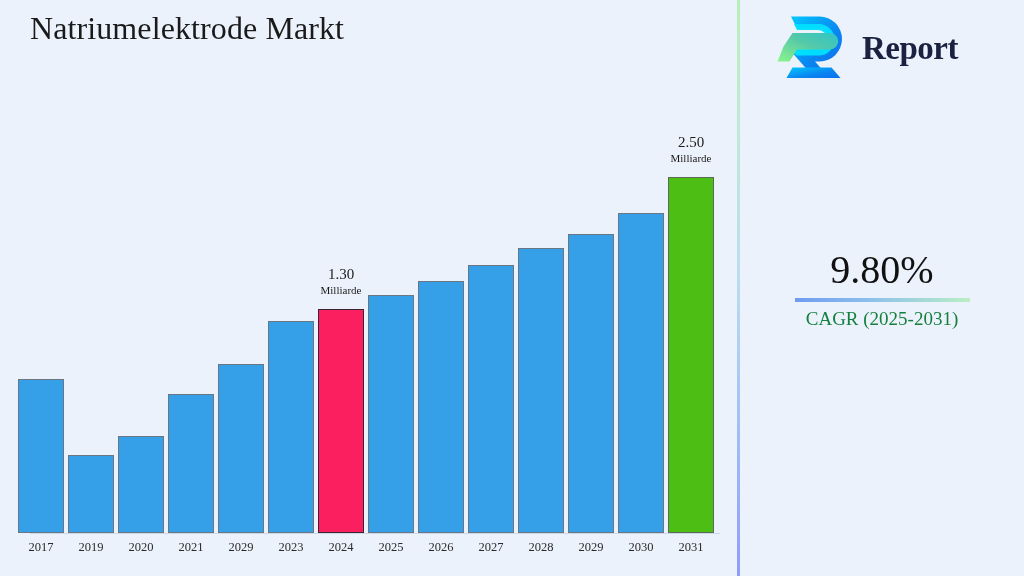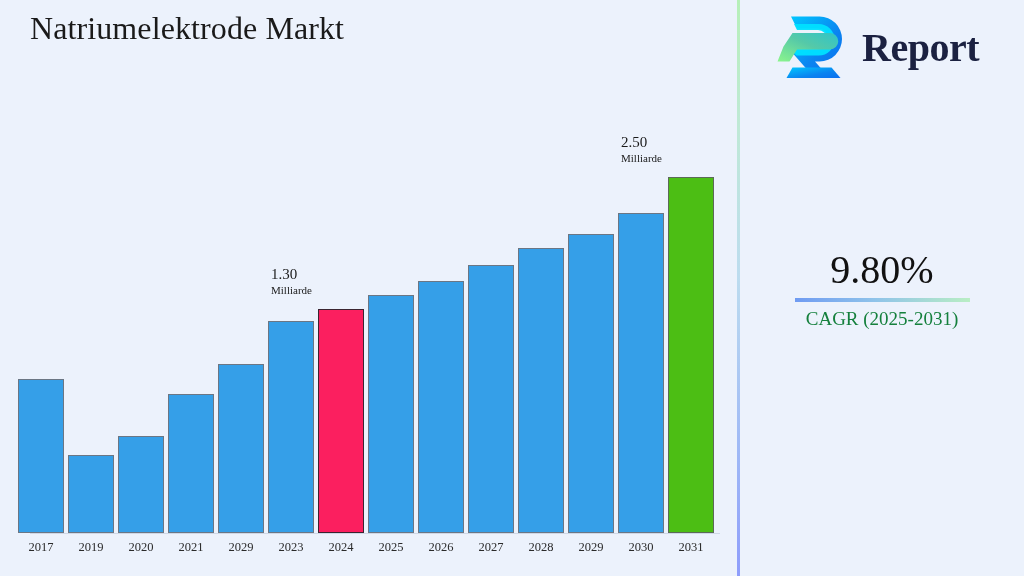--- a/index.html
+++ b/index.html
@@ -64,21 +64,21 @@
     border: 1px solid #6b7684;
   }
   .bar.blue   { background: #359fe8; }
   .bar.pink   { background: #fb1f5f; border-color: #3a2430; }
   .bar.green  { background: #4cbe14; border-color: #5b6a58; }
 
   .bar-value {
     position: absolute;
     width: 140px;
     left: -47px;
-    text-align: left;
+    text-align: center;
     color: #1a1a1a;
     line-height: 1.05;
   }
   .bar-value .v-num {
     display: block;
     font-size: 15px;
   }
   .bar-value .v-unit {
     display: block;
     font-size: 11px;
@@ -117,21 +117,21 @@
   #logo-block {
     position: absolute;
     left: 34px;
     top: 12px;
     display: flex;
     align-items: center;
     gap: 12px;
   }
   #logo-mark { width: 76px; height: 72px; display: block; }
   #logo-wordmark {
-    font-size: 40px;
+    font-size: 33px;
     font-weight: bold;
     line-height: 0.97;
     color: #1b2141;
     letter-spacing: -0.5px;
   }
   #logo-wordmark span { display: block; }
 
   #cagr-block {
     position: absolute;
     left: 0;

